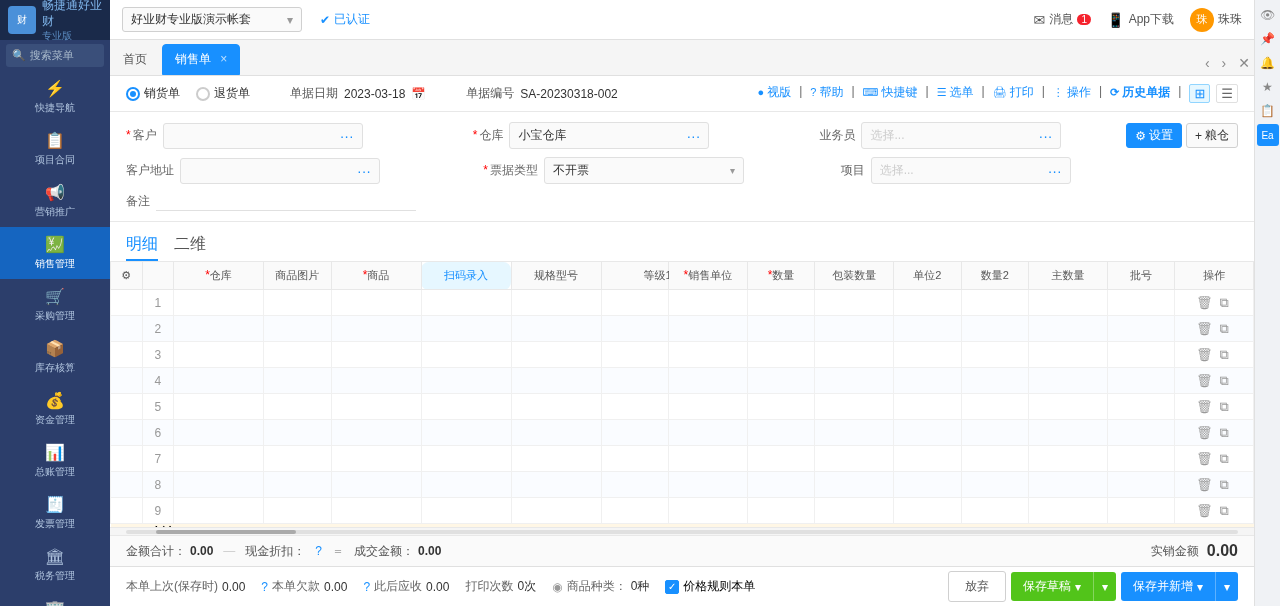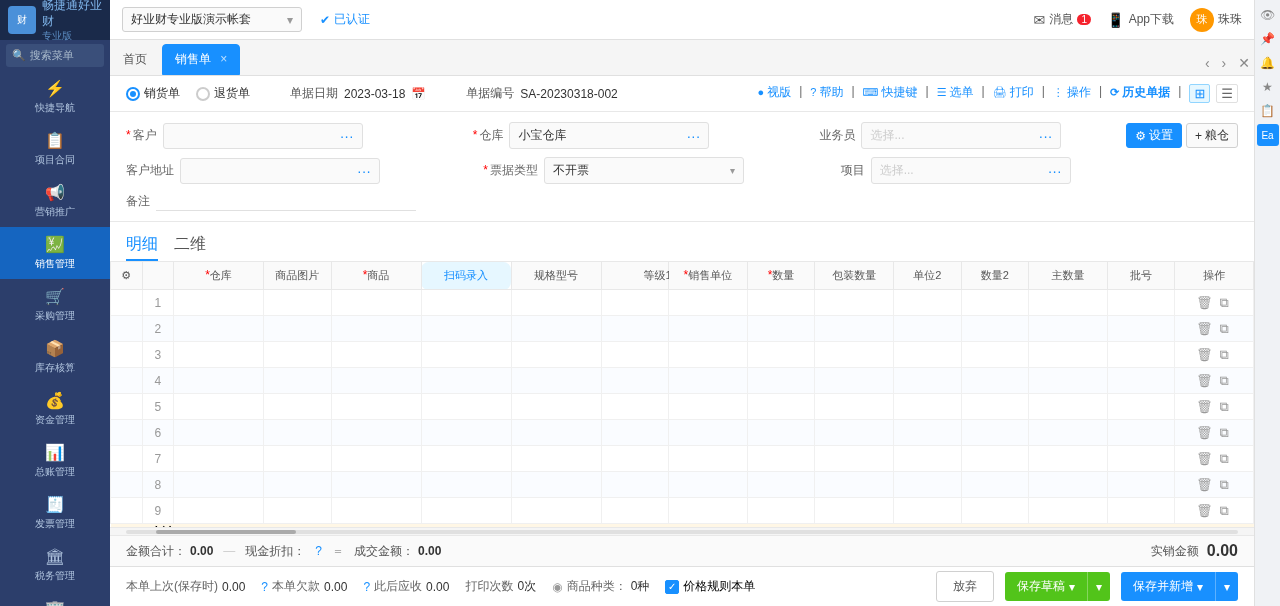--- a/index.html
+++ b/index.html
@@ -106,21 +106,21 @@
     .bottom-summary { padding: 6px 16px; border-top: 1px solid #e8e8e8; display: flex; align-items: center; gap: 10px; background: #fafafa; }
     .summary-item { display: flex; align-items: center; gap: 4px; color: #555; font-size: 12px; }
     .summary-item .val { color: #333; font-weight: bold; }
     .summary-sep { color: #ccc; }
 
     
     .footer-bar { height: 40px; background: #fff; border-top: 1px solid #e0e0e0; display: flex; align-items: center; padding: 0 16px; gap: 20px; }
     .footer-info { display: flex; gap: 16px; align-items: center; }
     .footer-info-item { font-size: 11px; color: #666; display: flex; align-items: center; gap: 4px; }
     .footer-info-item .val { color: #333; }
-    .footer-right { margin-left: auto; display: flex; align-items: center; gap: 11px; }
+    .footer-right { margin-left: auto; display: flex; align-items: center; gap: 5px; }
     .checkbox-item { display: flex; align-items: center; gap: 4px; cursor: pointer; }
     .checkbox-box { width: 14px; height: 14px; border: 1px solid #1890ff; border-radius: 2px; background: #1890ff; display: flex; align-items: center; justify-content: center; color: white; font-size: 10px; }
     .btn-abandon { padding: 6px 16px; border: 1px solid #d0d0d0; border-radius: 3px; background: white; cursor: pointer; font-size: 12px; color: #555; }
     .btn-save-draft { padding: 6px 12px; background: #52c41a; color: white; border: none; border-radius: 3px 0 0 3px; cursor: pointer; font-size: 12px; display: flex; align-items: center; gap: 4px; }
     .btn-save-draft-arrow { padding: 6px 8px; background: #52c41a; color: white; border: none; border-radius: 0 3px 3px 0; cursor: pointer; border-left: 1px solid rgba(255,255,255,0.3); }
     .btn-save-new { padding: 6px 12px; background: #1890ff; color: white; border: none; border-radius: 3px 0 0 3px; cursor: pointer; font-size: 12px; display: flex; align-items: center; gap: 4px; }
     .btn-save-new-arrow { padding: 6px 8px; background: #1890ff; color: white; border: none; border-radius: 0 3px 3px 0; cursor: pointer; border-left: 1px solid rgba(255,255,255,0.3); }
 
     
     .right-tools { width: 26px; background: #f0f2f5; display: flex; flex-direction: column; align-items: center; padding: 4px 0; gap: 2px; border-left: 1px solid #e0e0e0; }

